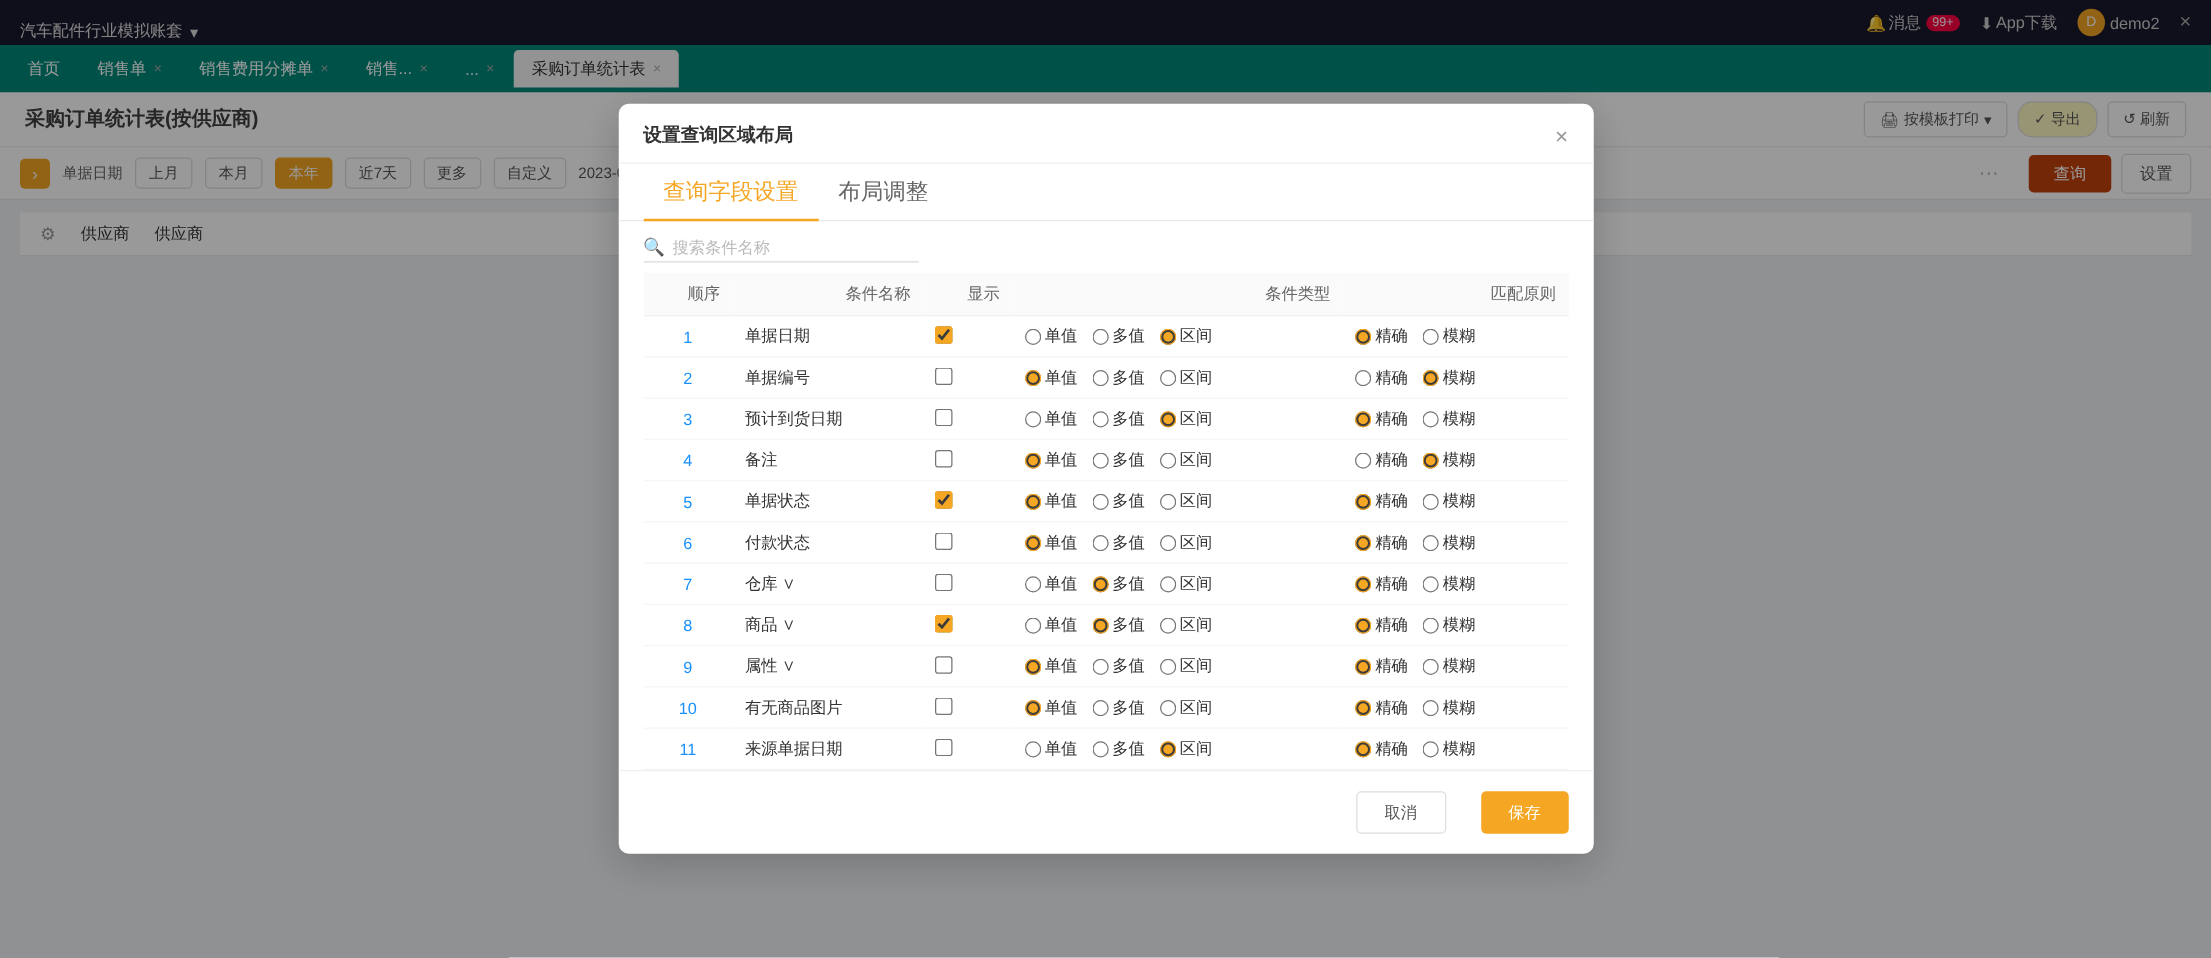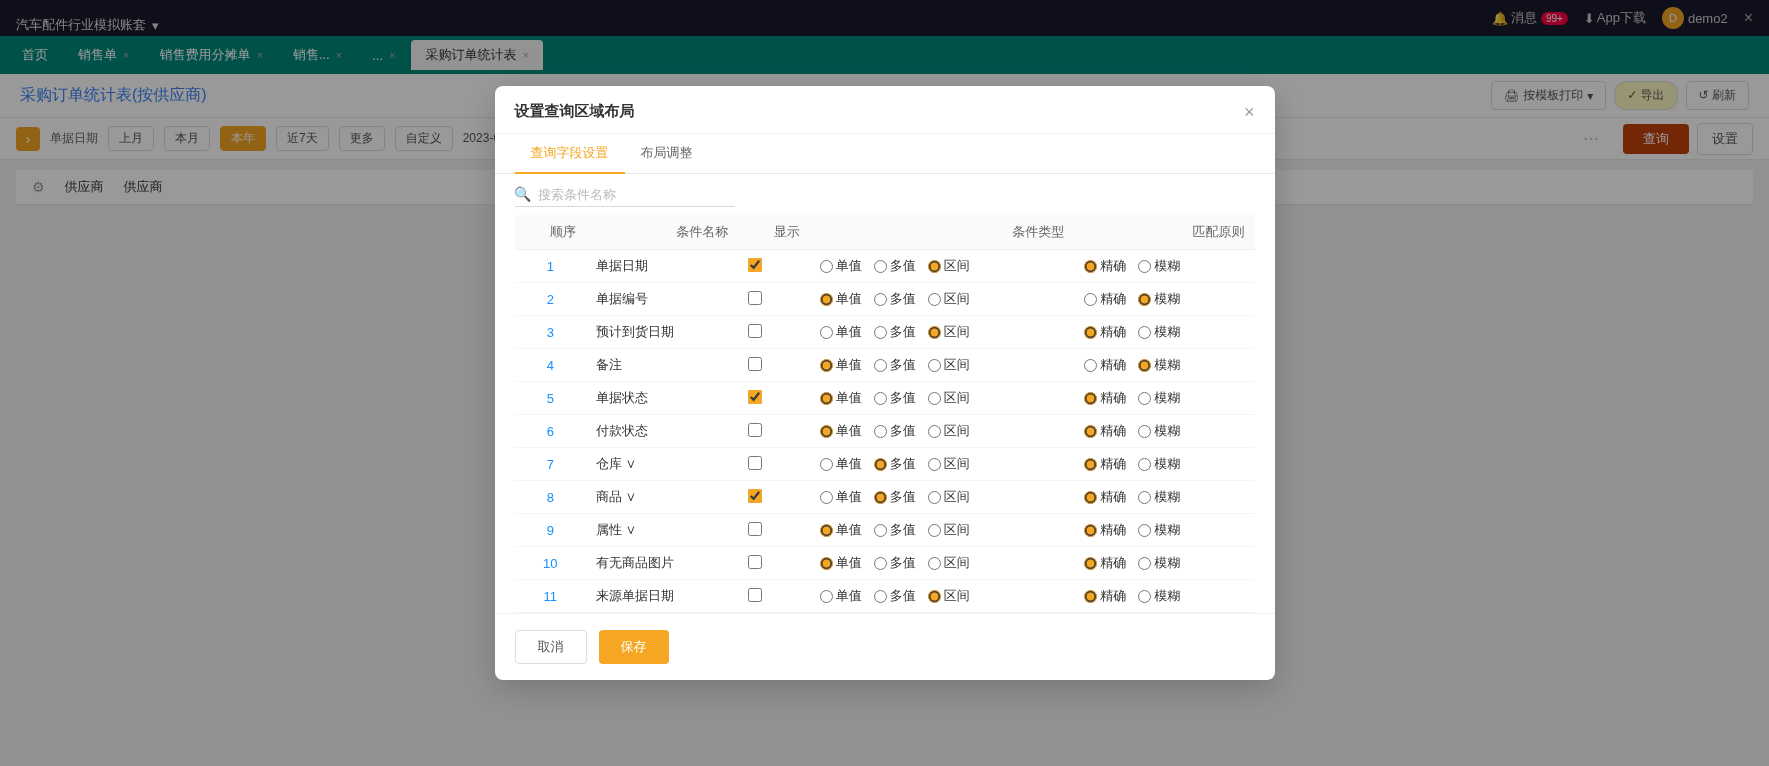--- a/index.html
+++ b/index.html
@@ -47,21 +47,21 @@
     
     .page-header {
       background: #fff;
       height: 44px;
       display: flex;
       align-items: center;
       justify-content: space-between;
       padding: 0 20px;
       border-bottom: 1px solid #e8e8e8;
     }
-    .page-title { font-size: 16px; font-weight: normal; color: #3b82f6; }
+    .page-title { font-size: 16px; font-weight: bold; color: #404040; }
     .page-actions { display: flex; align-items: center; gap: 8px; }
     .btn-print { border: 1px solid #ddd; background: #fff; color: #555; padding: 5px 12px; border-radius: 4px; cursor: pointer; font-size: 12px; display: flex; align-items: center; gap: 4px; }
     .btn-export { border: 1px solid #ddd; background: #fef9c3; color: #555; padding: 5px 12px; border-radius: 12px; cursor: pointer; font-size: 12px; }
     .btn-refresh { border: 1px solid #ddd; background: #fff; color: #555; padding: 5px 12px; border-radius: 4px; cursor: pointer; font-size: 12px; }
 
     
     .filter-bar {
       background: #fff;
       padding: 8px 16px;
       display: flex;
@@ -127,21 +127,21 @@
 
     
     .dialog-tabs {
       display: flex;
       padding: 0 20px;
       border-bottom: 1px solid #e8e8e8;
       gap: 0;
     }
     .dialog-tab {
       padding: 10px 16px;
-      font-size: 13px;
+      font-size: 18px;
       color: #666;
       cursor: pointer;
       border-bottom: 2px solid transparent;
       margin-bottom: -1px;
     }
     .dialog-tab.active {
       color: #f5a623;
       border-bottom-color: #f5a623;
       font-weight: 500;
     }
@@ -202,22 +202,23 @@
     .radio-item input[type=radio] { accent-color: #f5a623; cursor: pointer; }
     .checkbox-item { accent-color: #f5a623; cursor: pointer; width: 14px; height: 14px; }
 
     
     .dialog-table-wrap::-webkit-scrollbar { width: 6px; }
     .dialog-table-wrap::-webkit-scrollbar-thumb { background: #ccc; border-radius: 3px; }
 
     
     .dialog-footer {
       display: flex;
+      justify-content: flex-end;
       padding: 16px 20px;
-      gap: 12px;
+      gap: 28px;
       border-top: 1px solid #f0f0f0;
     }
     .btn-cancel { border: 1px solid #ddd; background: #fff; color: #555; padding: 7px 22px; border-radius: 4px; cursor: pointer; font-size: 13px; }
     .btn-save { background: #f5a623; color: #fff; border: none; padding: 7px 22px; border-radius: 4px; cursor: pointer; font-size: 13px; font-weight: 500; }
 
     
     .row-partial td { color: #bbb; }
   </style>
 </head>
 <body>

